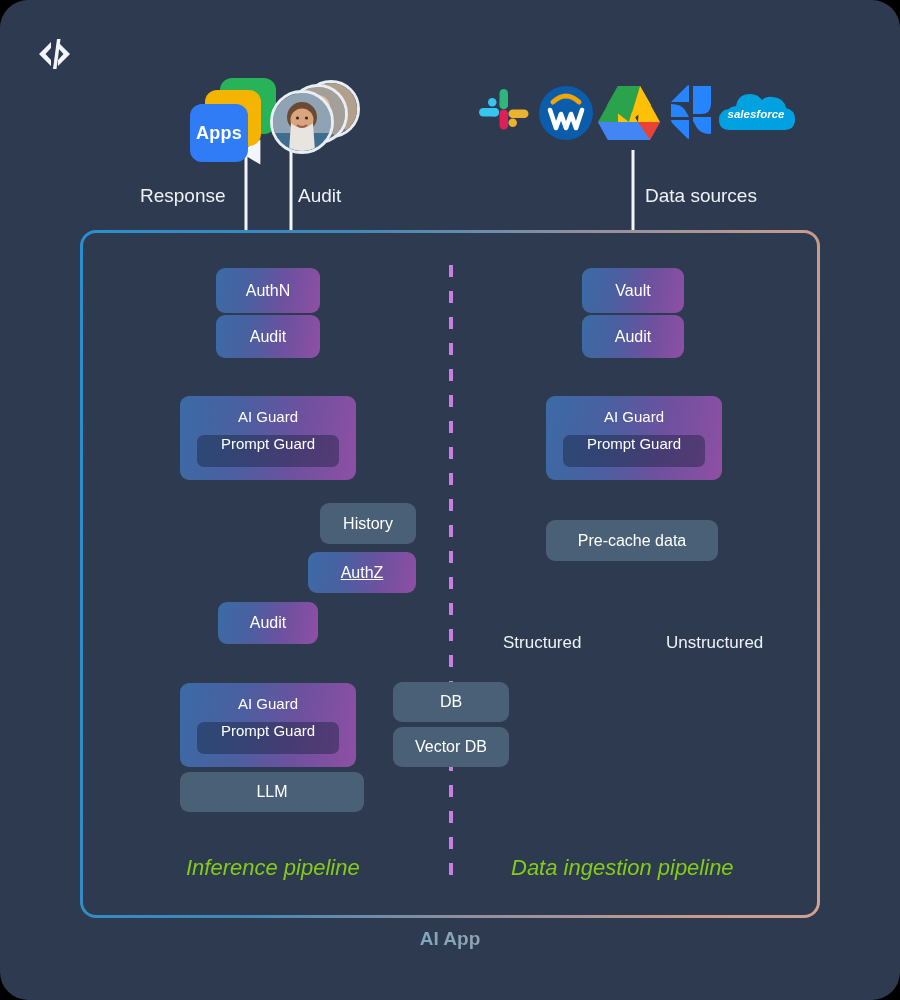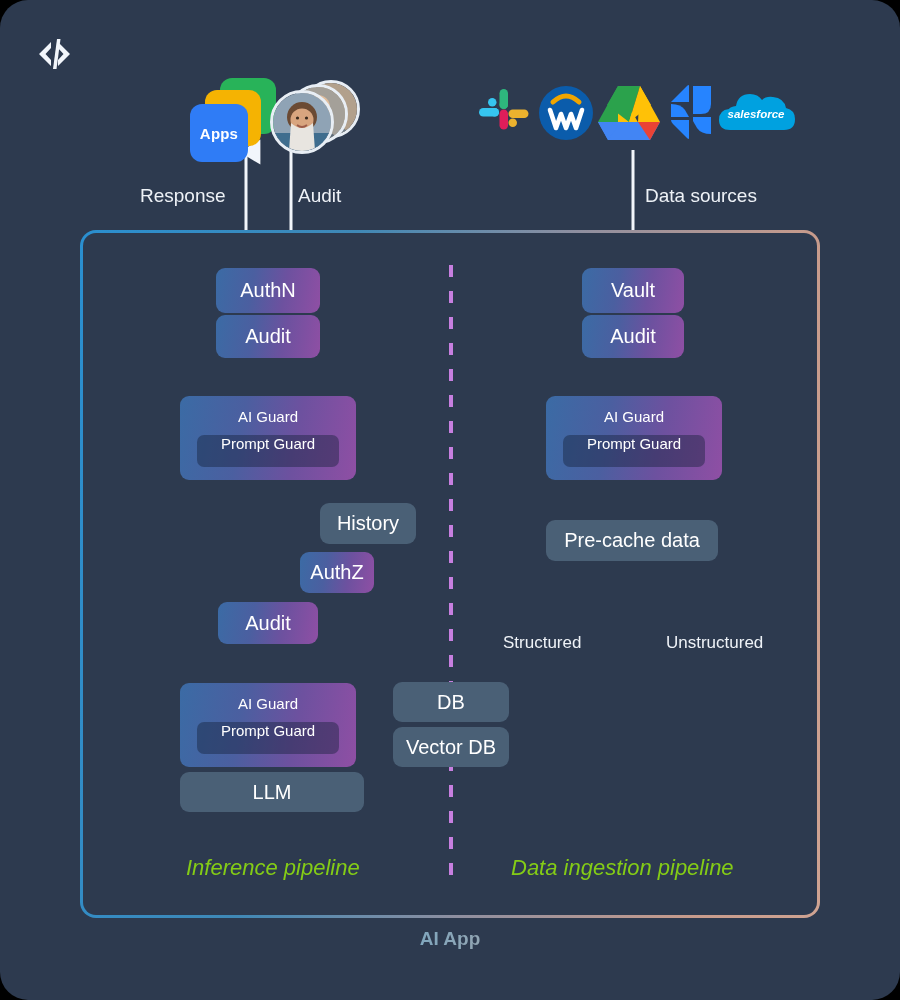--- a/index.html
+++ b/index.html
@@ -32,21 +32,21 @@
   .app-stack { position: absolute; }
   .app-card {
     position: absolute;
     border-radius: 12px;
   }
   .app-card.green  { left: 30px; top: 0px;  width: 56px; height: 56px; background: #28b359; }
   .app-card.amber  { left: 15px; top: 12px; width: 56px; height: 56px; background: #f5b302; }
   .app-card.blue   { left: 0px;  top: 26px; width: 58px; height: 58px; background: #2f7cf6;
                      display:flex; align-items:center; justify-content:center; }
   .app-card.blue span {
-    color:#fff; font-size:15px; font-weight:700; letter-spacing:0.2px;text-align:center;
+    color:#fff; font-size:18px; font-weight:700; letter-spacing:0.2px;text-align:center;
   }
   .avatar {
     position: absolute;
     border-radius: 50%;
     border: 3px solid #e8eef5;
     background-size: cover;
     overflow: hidden;
   }
   .av-shade { width:100%; height:100%; }
 
@@ -115,21 +115,21 @@
     color: #fff;
     box-sizing: border-box;
     text-align: center;
   }
   .node.grad {
     background: linear-gradient(100deg, #3b6ba5 0%, #4b5fa0 35%, #6d519f 65%, #8f4fa4 100%);
   }
   .node.slate {
     background: #4a6076;
   }
-  .node .title { font-size: 20px; }
+  .node .title { font-size: 16px; }
   .guard {
     flex-direction: column;
     justify-content: flex-start;
     padding-top: 12px;
   }
   .guard .title { font-size: 15px; margin-bottom: 10px; }
   .inner-chip {
     width: calc(100% - 34px);
     height: 32px;
     border-radius: 7px;
@@ -313,21 +313,21 @@
     <span class="title">AI Guard</span>
     <div class="inner-chip">
       <span>Prompt Guard</span>
     </div>
   </div>
 
   <div class="node slate" style="left:320px; top:503px; width:96px; height:41px;">
     <span class="title">History</span>
   </div>
 
-  <div class="node grad" style="left:300px; top:552px; width:74px; height:41px;">
+  <div class="node grad" style="left:308px; top:552px; width:108px; height:41px;text-decoration:underline;">
     <span class="title">AuthZ</span>
   </div>
 
   <div class="node grad" style="left:218px; top:602px; width:100px; height:42px;">
     <span class="title">Audit</span>
   </div>
 
   <div class="node grad guard" style="left:180px; top:683px; width:176px; height:84px;">
     <span class="title">AI Guard</span>
     <div class="inner-chip">

